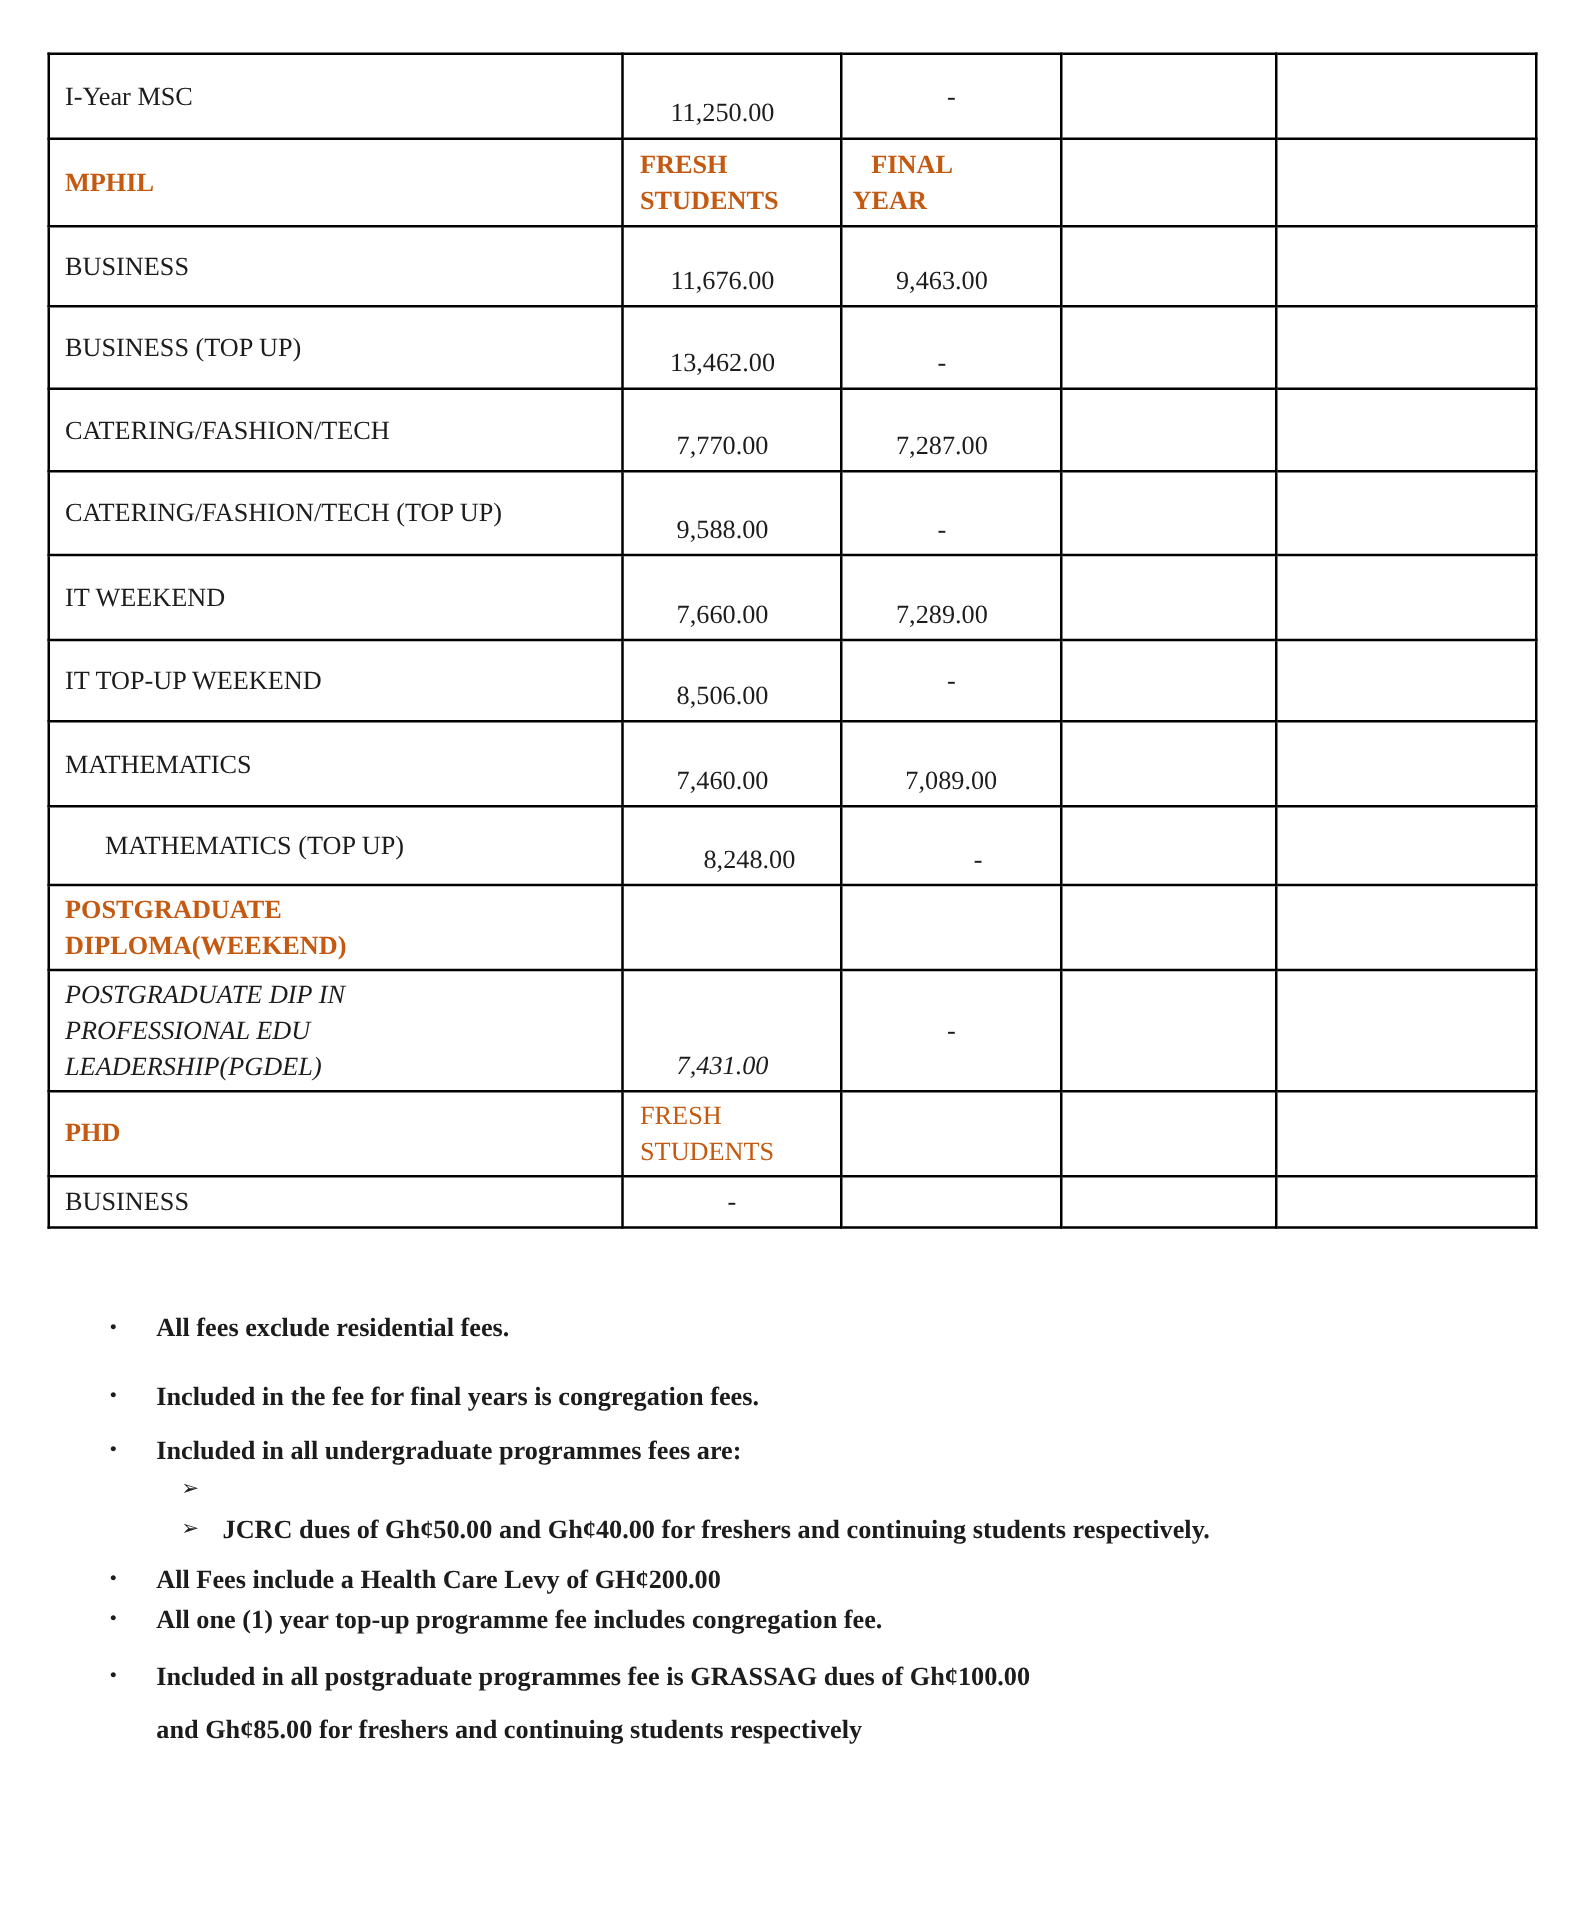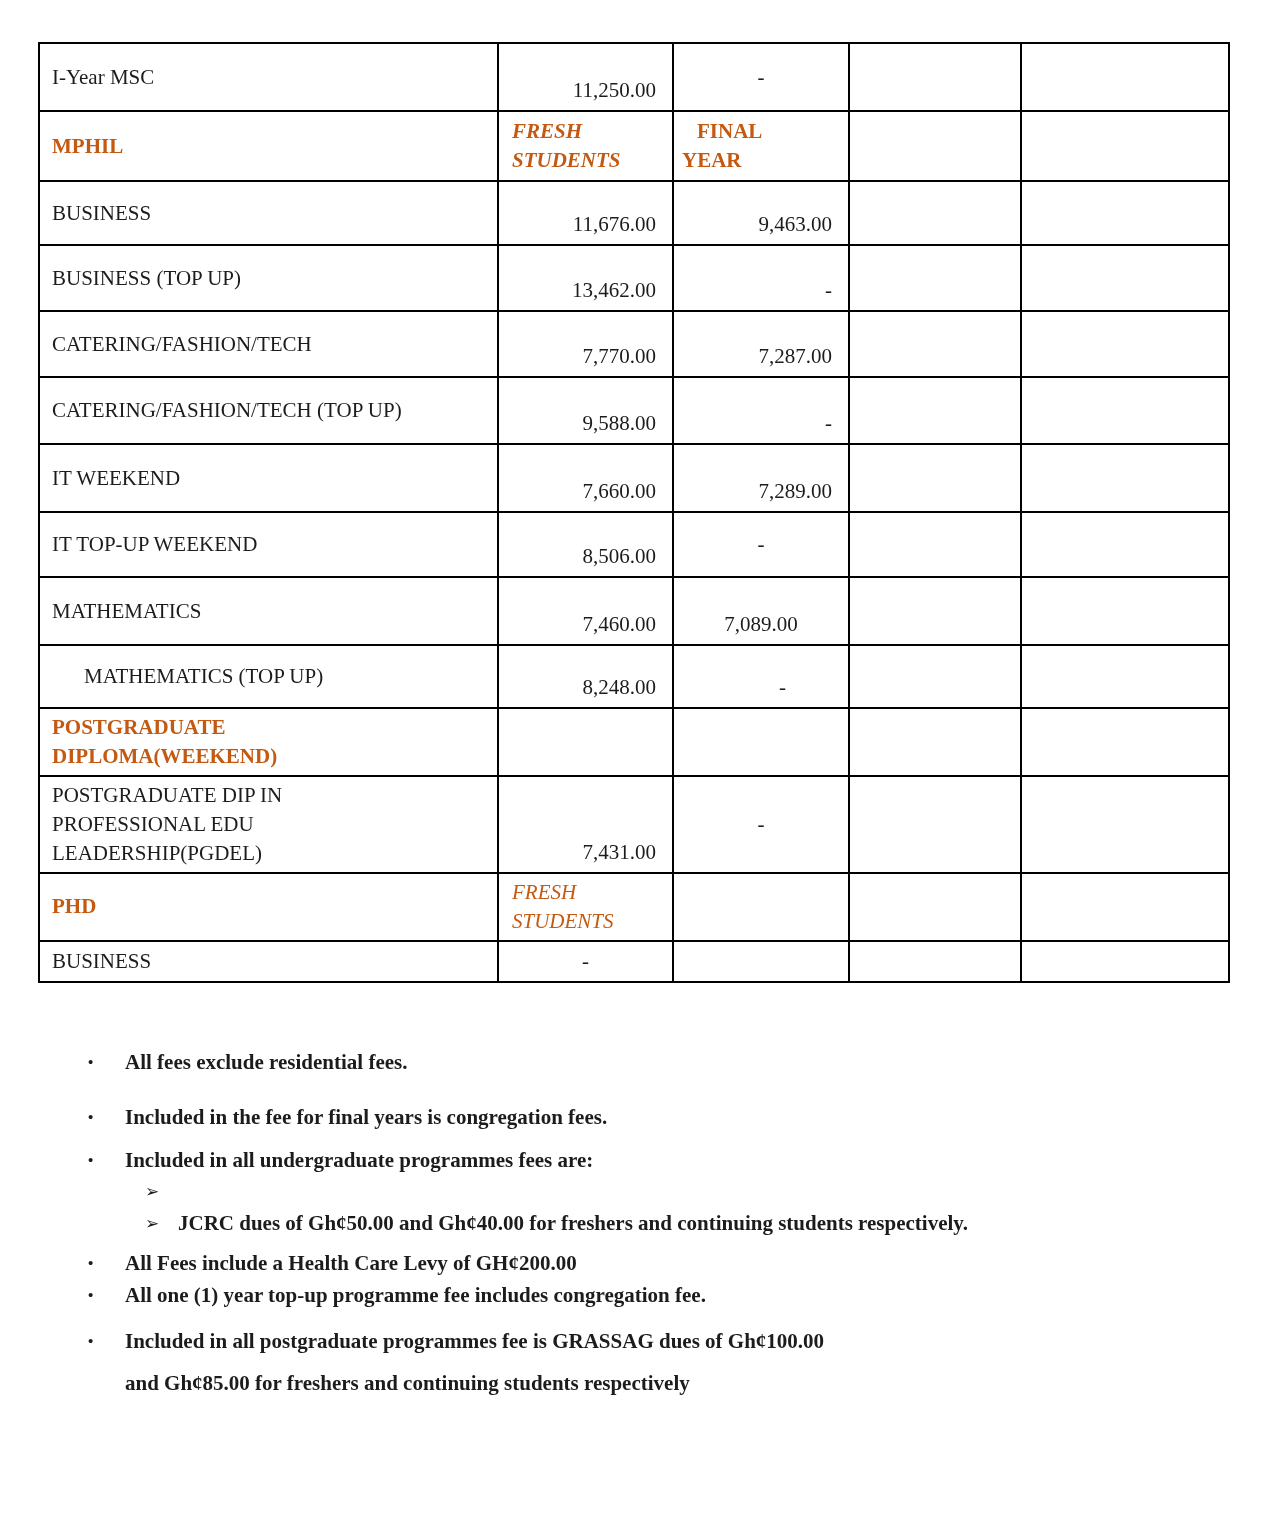--- a/index.html
+++ b/index.html
@@ -18,37 +18,37 @@
   td{
     border:2px solid #000;
     box-sizing:border-box;
     font-size:21px;
     line-height:1.38;
     overflow:hidden;
   }
   td.program{vertical-align:middle;text-align:left;padding:4px 10px 4px 12px;}
   td.vb{vertical-align:bottom;padding-bottom:5px;}
   td.vm{vertical-align:middle;}
-  .tr{text-align:right;padding-right:16px;}
+  .tr{text-align:center;padding-right:16px;}
   .tc{text-align:center;}
   .pb10{padding-bottom:10px;text-align:center;}
   .pb16{padding-bottom:16px;}
   .hdr{color:#C45911;font-weight:bold;}
   .hdr-light{color:#C45911;font-weight:normal;}
   .hdr-cell{padding-left:13px;padding-top:4px;padding-bottom:4px;}
-  .wrap120{display:inline-block;max-width:120px;font-style:italic;}
+  .wrap120{display:inline-block;max-width:120px;}
   .wrap280{display:inline-block;max-width:280px;}
   .wrap300{display:inline-block;max-width:300px;}
   .final-hdr{display:inline-block;max-width:100px;text-indent:15px;}
 
   tr.r1 td{height:68px;} tr.r2 td{height:70px;} tr.r3 td{height:64px;}
   tr.r4 td{height:66px;} tr.r5 td{height:66px;} tr.r6 td{height:67px;}
   tr.r7 td{height:68px;} tr.r8 td{height:65px;margin-top:36px;} tr.r9 td{height:44px;}
   tr.r10 td{height:68px;} tr.r11 td{height:63px;padding-left:44px;} tr.r12 td{height:67px;}
-  tr.r13 td{height:89px;} tr.r14 td{height:63px;} tr.r15 td{height:41px;}
+  tr.r13 td{height:89px;font-style:italic;} tr.r14 td{height:63px;} tr.r15 td{height:41px;}
 
   
   .notes{margin-top:64px;font-weight:bold;font-size:21px;}
   .note{display:flex;margin-left:50px;line-height:30px;}
   .note .dot{flex:none;width:37px;font-size:15px;line-height:30px;}
   .sub{display:flex;margin-left:107px;line-height:32px;}
   .sub .arrow{flex:none;width:33px;font-size:17px;line-height:32px;font-family:"DejaVu Sans",sans-serif;}
   .sub .btext{max-width:850px;}
   .n1{margin-bottom:25px;}
   .n2{margin-bottom:13px;}

